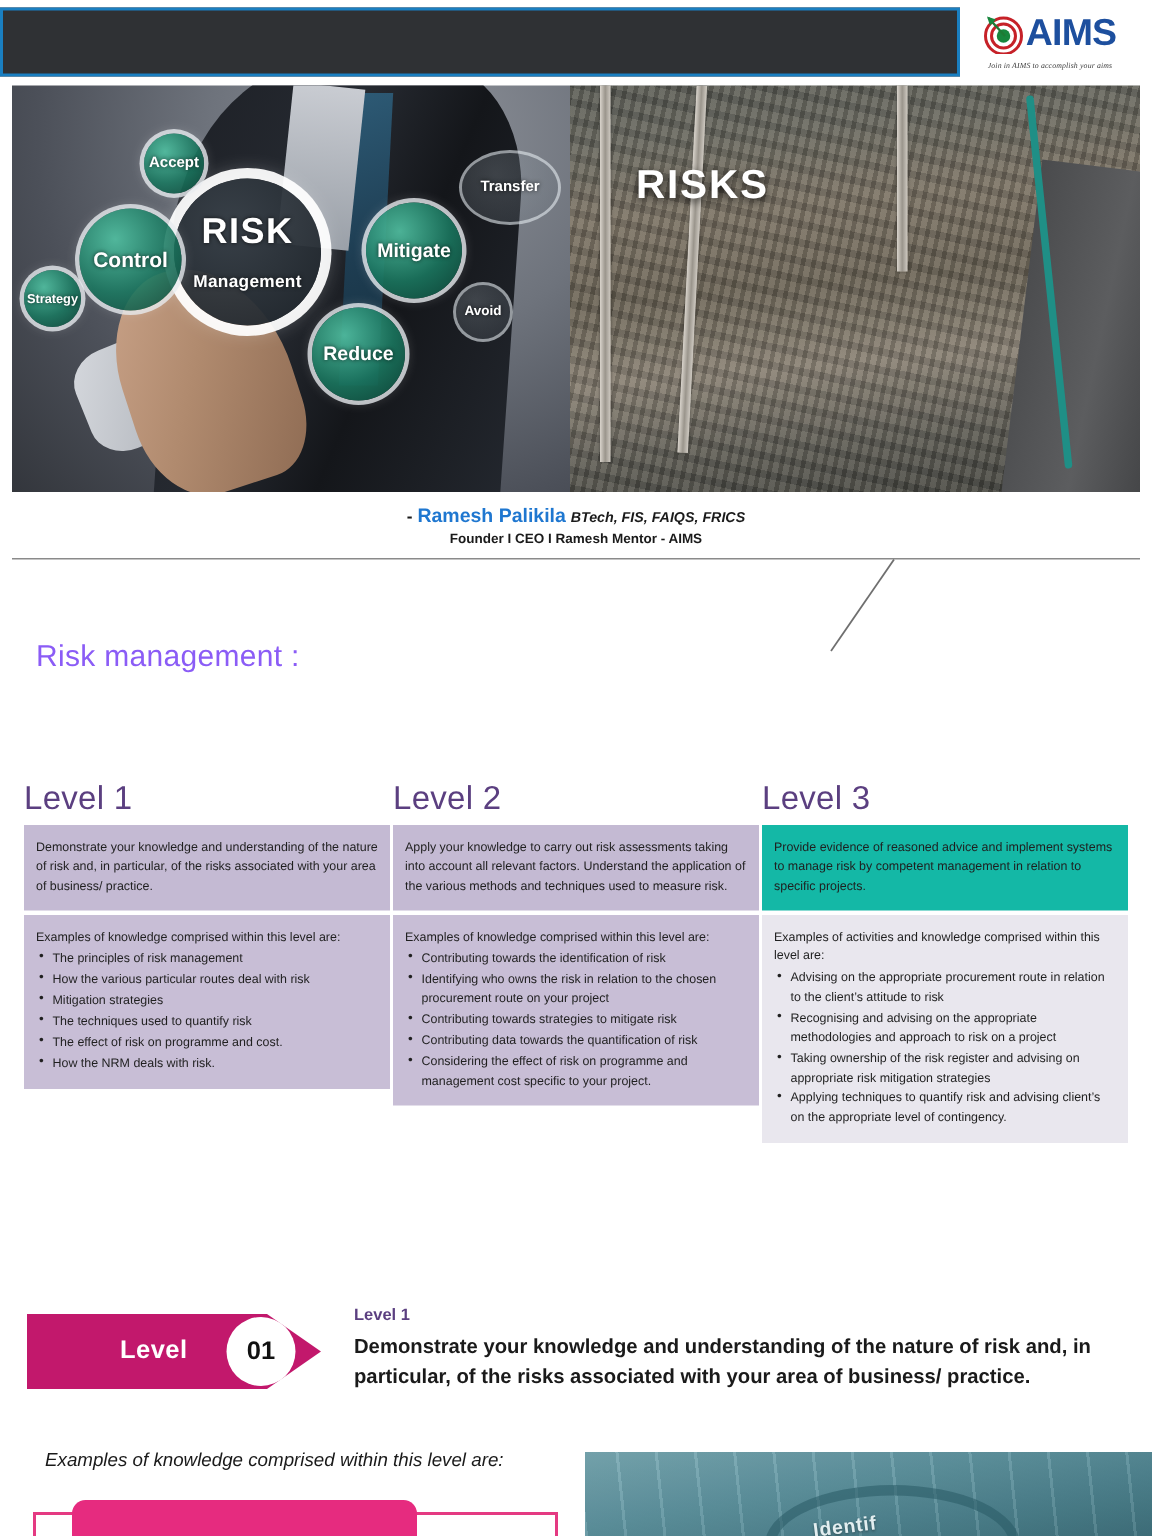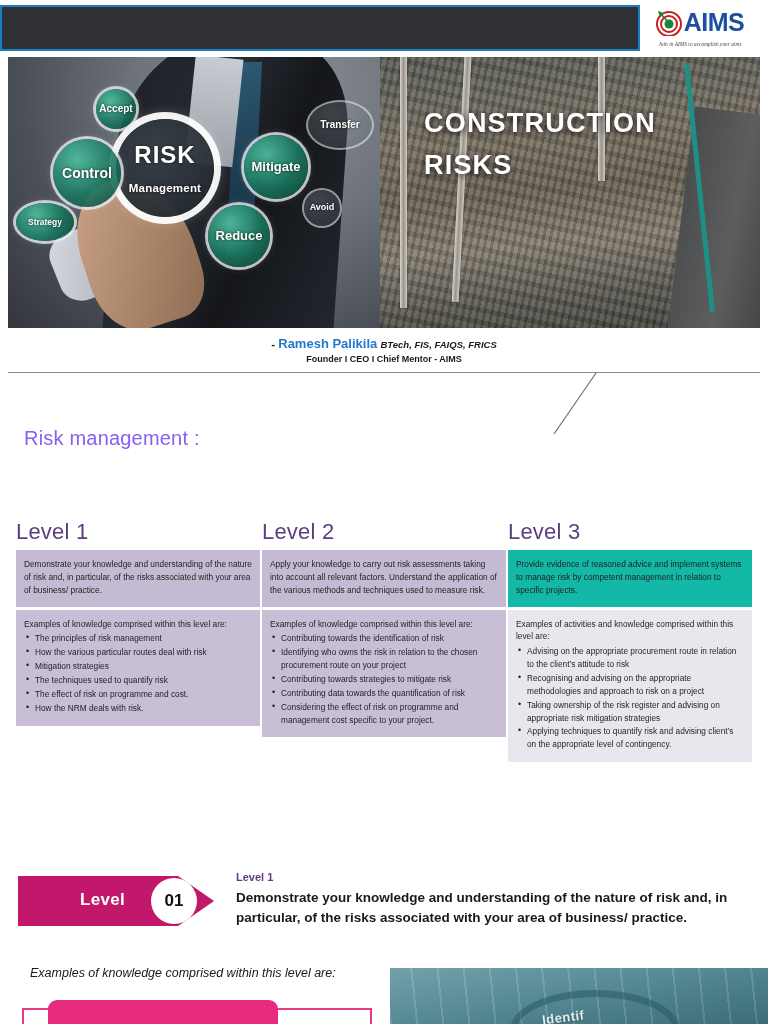--- a/index.html
+++ b/index.html
@@ -132,21 +132,21 @@
     width: 98px; height: 98px;
     background: radial-gradient(circle at 38% 32%, rgba(58,66,74,0.93) 0%, rgba(30,36,42,0.95) 100%);
     box-shadow: 0 0 0 7px rgba(255,255,255,0.93), 0 0 16px rgba(255,255,255,0.55);
     flex-direction: column;
     text-align: center;
   }
   .gear-center .t1 { font-size: 24px; letter-spacing: 1px; }
   .gear-center .t2 { font-size: 11.5px; letter-spacing: 0.2px; margin-top: 15px; }
   .g-accept   { left: 88px;  top: 32px;  width: 40px; height: 40px; font-size: 10px; }
   .g-control  { left: 45px;  top: 82px;  width: 68px; height: 68px; font-size: 14px; }
-  .g-strategy { left: 8px;   top: 146px; width: 58px; height: 38px; font-size: 8.5px; text-align: right; }
+  .g-strategy { left: 8px;   top: 123px; width: 38px; height: 38px; font-size: 8.5px; text-align: right; }
   .g-mitigate { left: 236px; top: 78px;  width: 64px; height: 64px; font-size: 13px; }
   .g-transfer { left: 300px; top: 45px;  width: 64px; height: 46px; font-size: 10px; }
   .g-avoid    { left: 296px; top: 133px; width: 36px; height: 36px; font-size: 9px; }
   .g-reduce   { left: 200px; top: 148px; width: 62px; height: 62px; font-size: 13px; }
 
   .hero-right {
     position: relative;
     width: 380px; height: 100%;
     overflow: hidden;
     background:
@@ -432,31 +432,30 @@
   </div>
 
   <div class="hero-right">
     <div class="site-tex"></div>
     <div class="road"></div>
     <div class="crane cr1"></div>
     <div class="crane cr2"></div>
     <div class="crane cr3"></div>
     <div class="teal-hose"></div>
     <div class="hero-cap">
-      <div>CONSTRUCTION</div>
       <div>RISKS</div>
     </div>
   </div>
 </div>
 
 <div class="byline">
   <div class="byline-1">
     <span>- </span><span class="byline-name">Ramesh Palikila</span>&nbsp;<span class="byline-cred">BTech, FIS, FAIQS, FRICS</span>
   </div>
-  <div class="byline-2">Founder I CEO I Chief Mentor - AIMS</div>
+  <div class="byline-2">Founder I CEO I Ramesh Mentor - AIMS</div>
 </div>
 
 <div class="hr-main"></div>
 <div class="diag">
   <svg width="48" height="64" viewBox="0 0 48 64">
     <line x1="44" y1="1" x2="2" y2="62" stroke="#6f6f6f" stroke-width="1.2"></line>
   </svg>
 </div>
 
 <div class="sec-title">Risk  management :</div>

